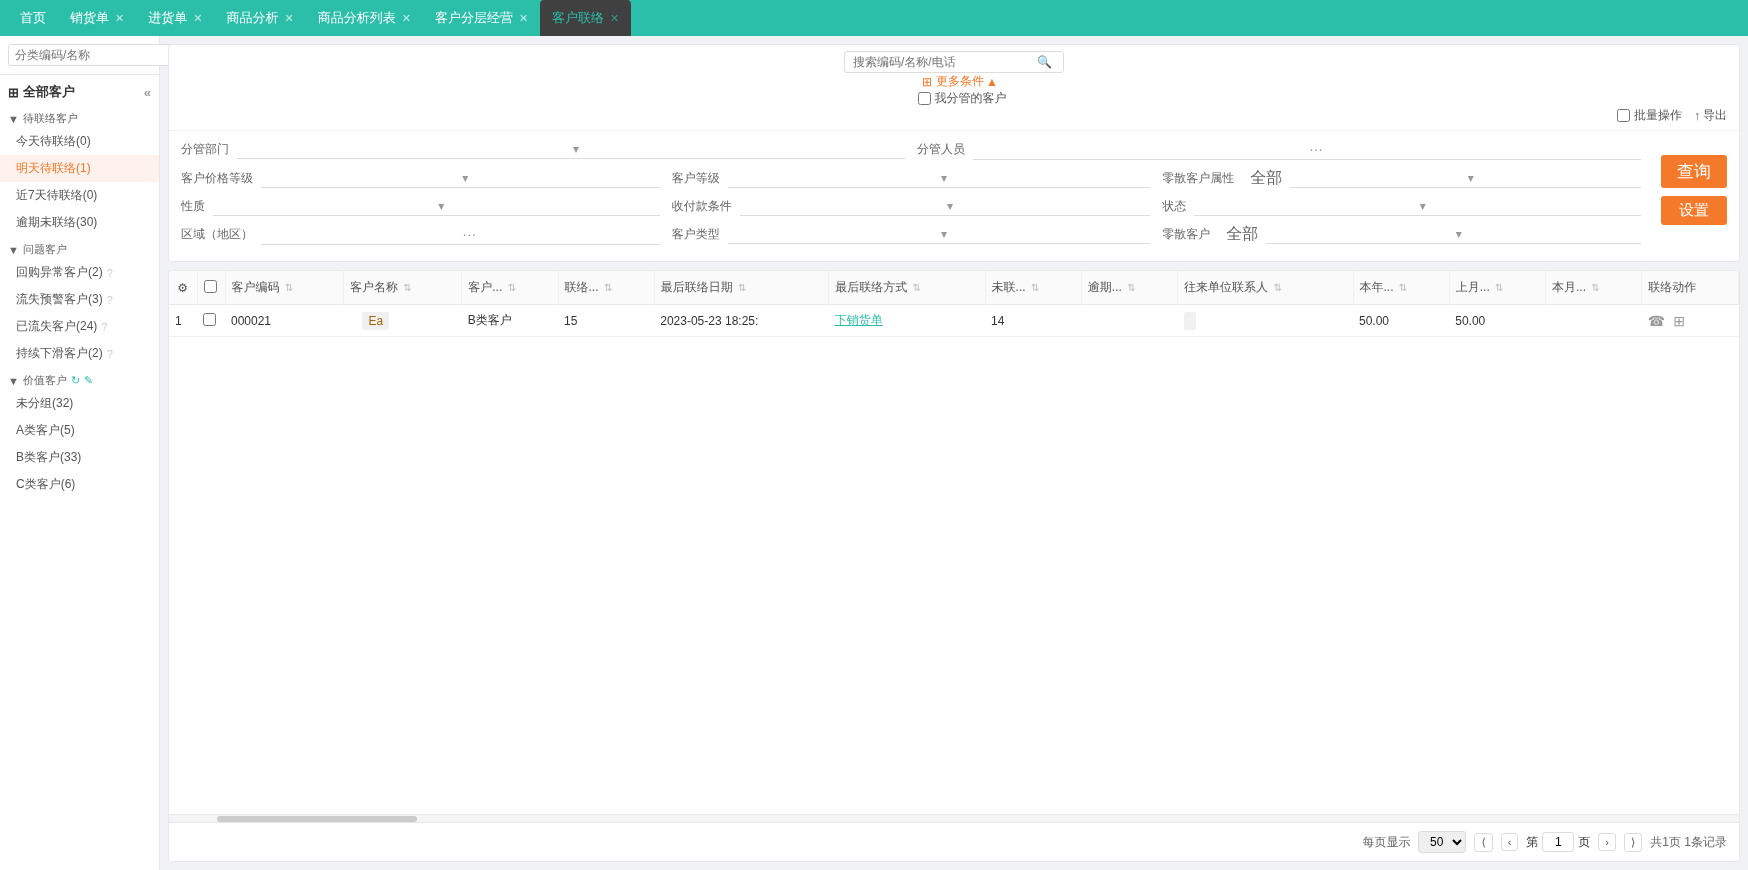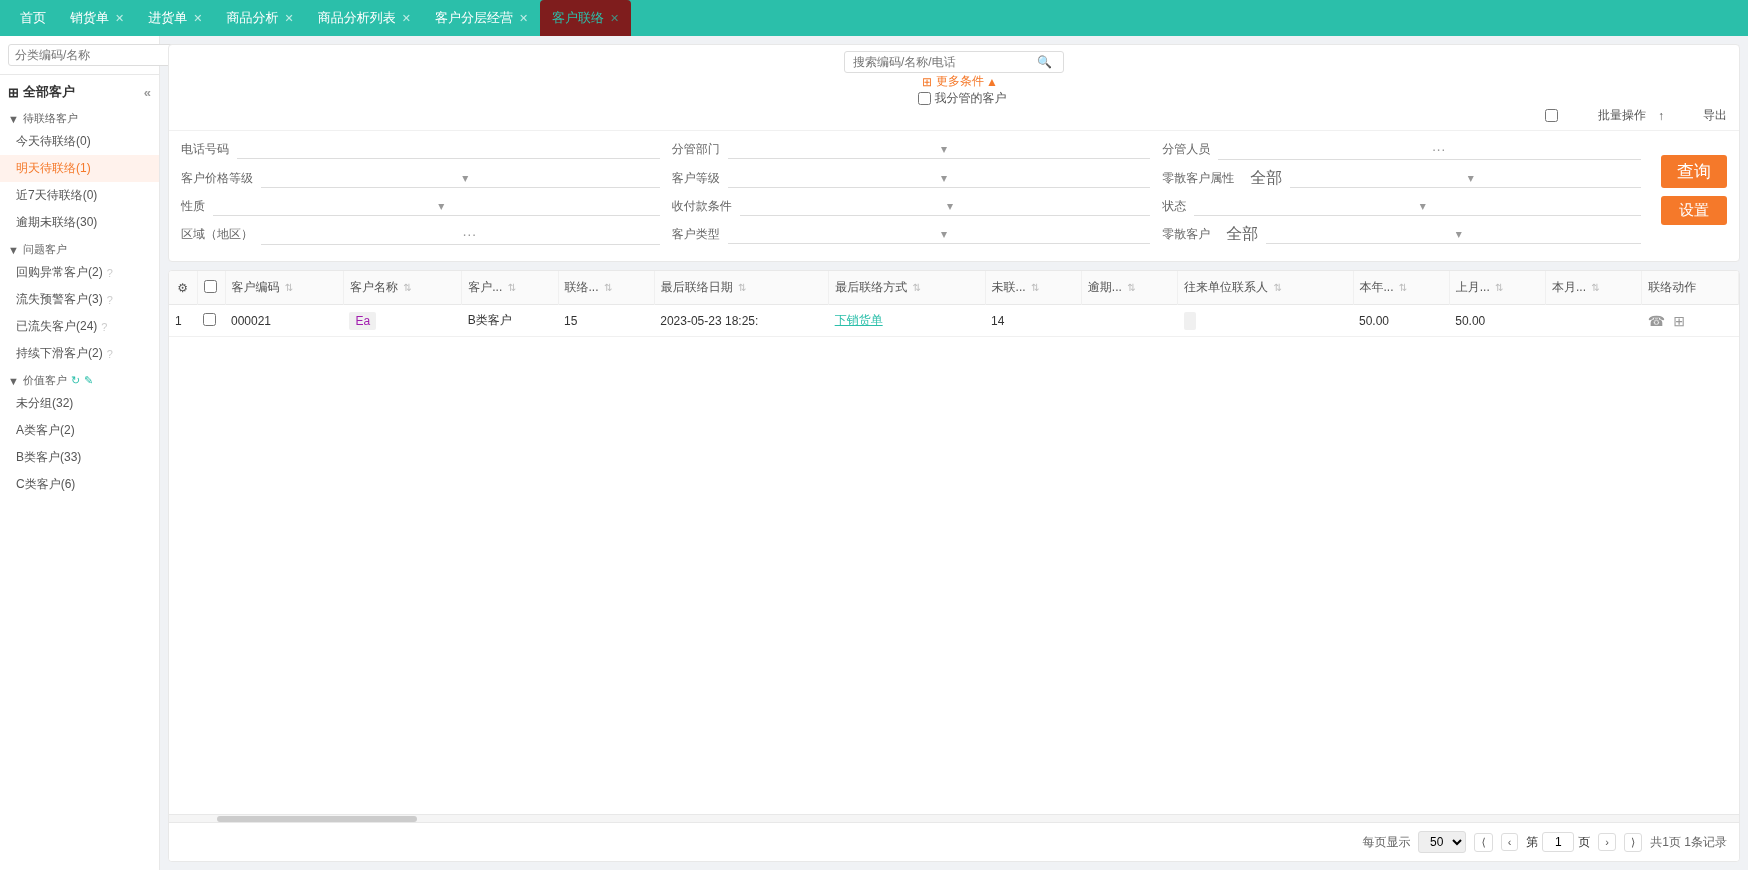--- a/index.html
+++ b/index.html
@@ -17,21 +17,21 @@
       color: #fff;
       padding: 0 12px;
       height: 36px;
       display: flex;
       align-items: center;
       cursor: pointer;
       font-size: 13px;
       white-space: nowrap;
     }
     .top-nav .nav-item.active {
-      background: #7f1d1d;
+      background: #404040;
       color: #2bbfaa;
       border-radius: 4px 4px 0 0;
     }
     .top-nav .nav-item .close-x {
       margin-left: 6px;
       font-size: 11px;
       opacity: 0.7;
     }
 
     
@@ -165,21 +165,20 @@
       display: flex;
       align-items: center;
       gap: 12px;
     }
     .batch-op-btn, .export-btn {
       display: flex;
       align-items: center;
       cursor: pointer;
       color: #555;
       font-size: 12px;
-      gap: 36px;
     }
     .batch-op-btn input { margin-right: 4px; }
 
     
     .filter-rows {
       padding: 8px 12px;
     }
     .filter-row {
       display: flex;
       align-items: center;
@@ -447,21 +446,21 @@
       <div class="sidebar-section-label">
         <span class="arrow">▼</span>
         <span>价值客户</span>
         <span style="margin-left:4px;cursor:pointer;color:#2bbfaa;">↻</span>
         <span style="margin-left:4px;cursor:pointer;color:#2bbfaa;">✎</span>
       </div>
       <div class="sidebar-item">
         <span>未分组(32)</span>
       </div>
       <div class="sidebar-item">
-        <span>A类客户(2)</span>
+        <span>A类客户(5)</span>
       </div>
       <div class="sidebar-item">
         <span>B类客户(33)</span>
       </div>
       <div class="sidebar-item">
         <span>C类客户(6)</span>
       </div>
     </div>
   </div>
 
@@ -493,24 +492,20 @@
           </div>
         </div>
       </div>
 
       <div class="filter-rows">
         <div style="display:flex;gap:12px;align-items:flex-start;">
           <div style="flex:1;">
 
             <div class="filter-row">
               <div class="filter-cell">
-                <label>电话号码</label>
-                <input class="filter-input" type="text" style="">
-              </div>
-              <div class="filter-cell">
                 <label>分管部门</label>
                 <div class="filter-select">
                   <span></span>
                   <span class="caret">▾</span>
                 </div>
               </div>
               <div class="filter-cell">
                 <label>分管人员</label>
                 <div class="filter-select">
                   <span></span>
@@ -664,21 +659,21 @@
             </tr>
           </thead>
           <tbody>
             <tr>
               <td>1</td>
               <td>
                 <input type="checkbox" style="">
               </td>
               <td>000021</td>
               <td>
-                <span style="background:#f0f0f0;padding:2px 6px;border-radius:2px;color:#a21caf;">Ea</span>
+                <span style="background:#f0f0f0;padding:2px 6px;border-radius:2px;color:#a16207;margin-left:13px;">Ea</span>
               </td>
               <td>B类客户</td>
               <td>15</td>
               <td>2023-05-23 18:25:</td>
               <td>
                 <span class="link-text">下销货单</span>
               </td>
               <td>14</td>
               <td></td>
               <td>

